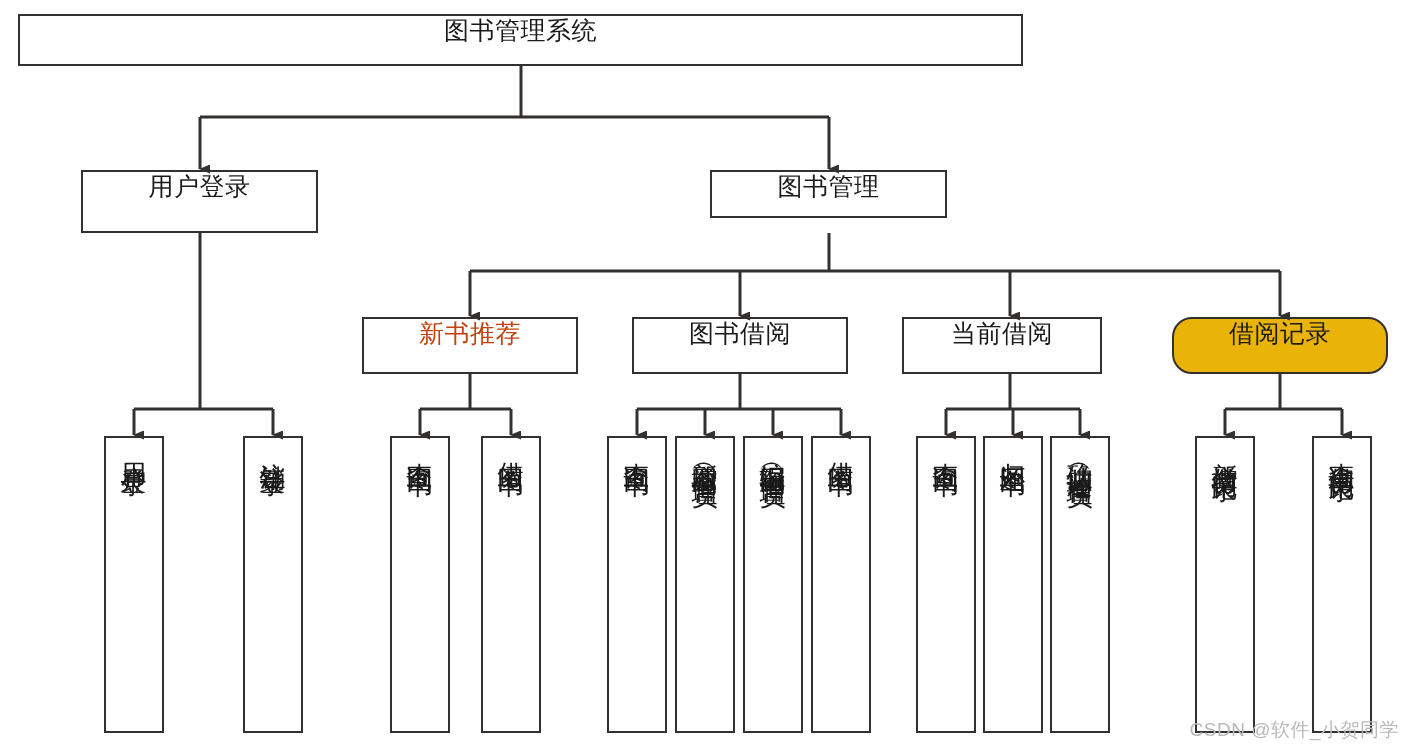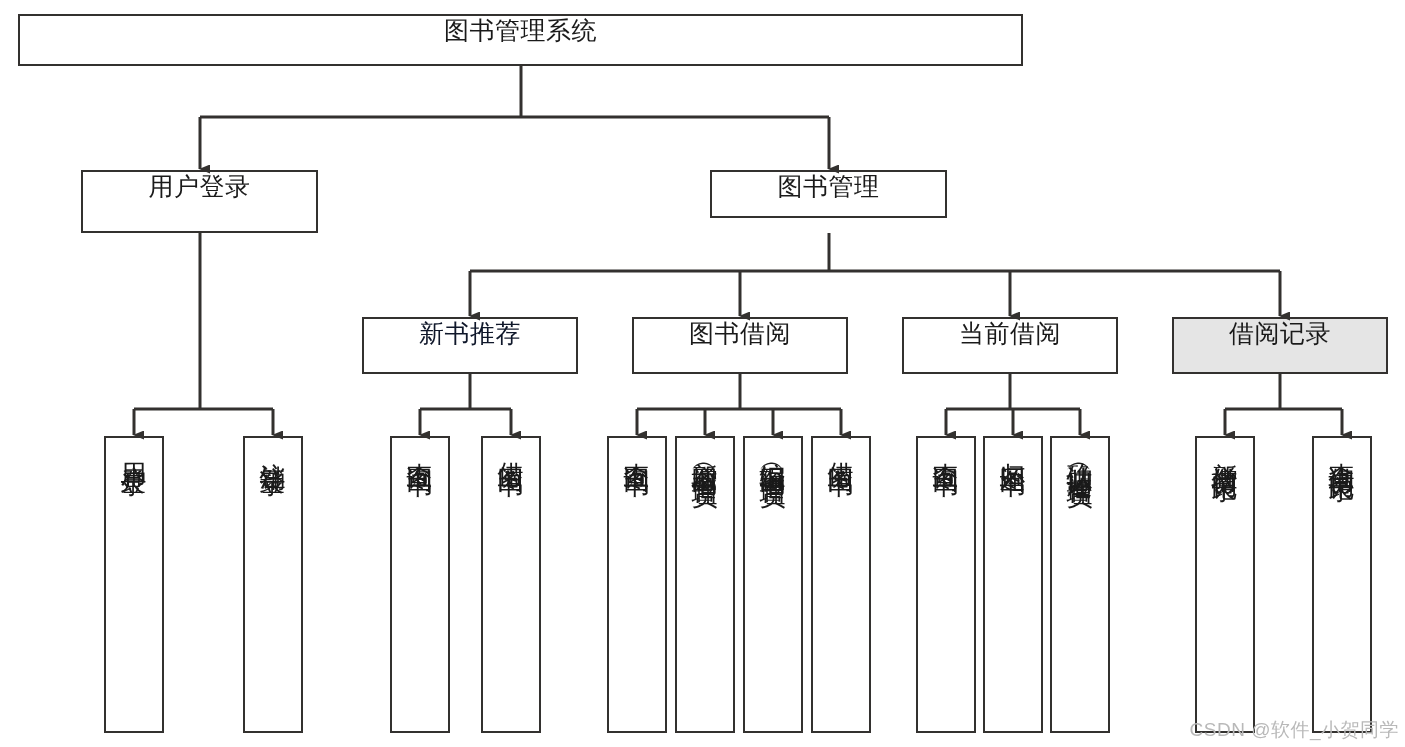--- a/index.html
+++ b/index.html
@@ -108,30 +108,30 @@
     </div>
     <div class="node v" style="left: 390px; top: 436px; width: 60px; height: 297px; border-color: rgb(51, 49, 47); background: rgb(255, 255, 255); color: rgb(26, 26, 26);">
       <span class="node-label">查询图书</span>
     </div>
     <div class="node v" style="left: 243px; top: 436px; width: 60px; height: 297px; border-color: rgb(51, 49, 47); background: rgb(255, 255, 255); color: rgb(26, 26, 26);">
       <span class="node-label">注销登录</span>
     </div>
     <div class="node v" style="left: 104px; top: 436px; width: 60px; height: 297px; border-color: rgb(51, 49, 47); background: rgb(255, 255, 255); color: rgb(26, 26, 26);">
       <span class="node-label">用户登录</span>
     </div>
-    <div class="node h" style="left: 1172px; top: 317px; width: 216px; height: 57px; border-color: rgb(51, 49, 47); background: #e5e5e5; color: rgb(26, 26, 26);">
+    <div class="node h" style="left: 1172px; top: 317px; width: 216px; height: 57px; border-color: rgb(51, 49, 47); background: #eab308; color: rgb(26, 26, 26); border-radius: 20px;">
       <span class="node-label">借阅记录</span>
     </div>
-    <div class="node h" style="left: 902px; top: 317px; width: 216px; height: 57px; border-color: rgb(51, 49, 47); background: rgb(255, 255, 255); color: rgb(26, 26, 26);">
+    <div class="node h" style="left: 902px; top: 317px; width: 200px; height: 57px; border-color: rgb(51, 49, 47); background: rgb(255, 255, 255); color: rgb(26, 26, 26);">
       <span class="node-label">当前借阅</span>
     </div>
     <div class="node h" style="left: 632px; top: 317px; width: 216px; height: 57px; border-color: rgb(51, 49, 47); background: rgb(255, 255, 255); color: rgb(26, 26, 26);">
       <span class="node-label">图书借阅</span>
     </div>
-    <div class="node h" style="left: 362px; top: 317px; width: 216px; height: 57px; border-color: rgb(51, 49, 47); background: rgb(255, 255, 255); color: #0f172a;">
+    <div class="node h" style="left: 362px; top: 317px; width: 216px; height: 57px; border-color: rgb(51, 49, 47); background: rgb(255, 255, 255); color: #c2410c;">
       <span class="node-label">新书推荐</span>
     </div>
     <div class="node h" style="left: 710px; top: 170px; width: 237px; height: 48px; border-color: rgb(51, 49, 47); background: rgb(255, 255, 255); color: rgb(26, 26, 26);">
       <span class="node-label">图书管理</span>
     </div>
     <div class="node h" style="left: 81px; top: 170px; width: 237px; height: 63px; border-color: rgb(51, 49, 47); background: rgb(255, 255, 255); color: rgb(26, 26, 26);">
       <span class="node-label">用户登录</span>
     </div>
     <div class="node h" style="left: 18px; top: 14px; width: 1005px; height: 52px; border-color: rgb(51, 49, 47); background: rgb(255, 255, 255); color: rgb(26, 26, 26);">
       <span class="node-label">图书管理系统</span>

